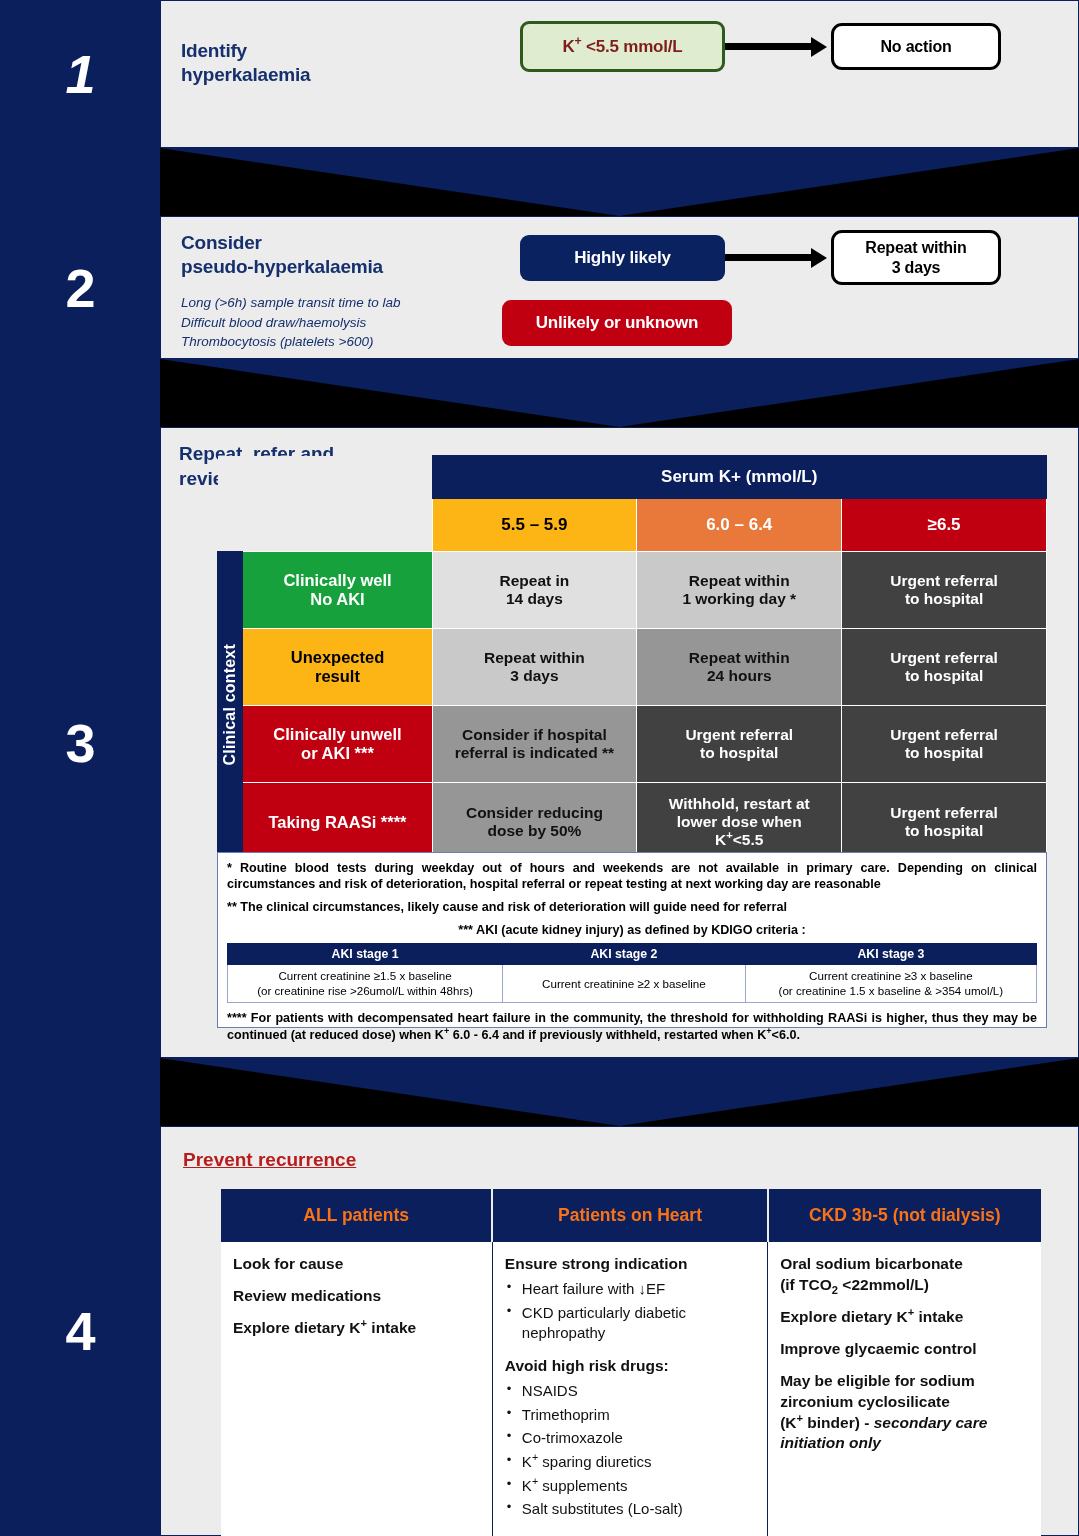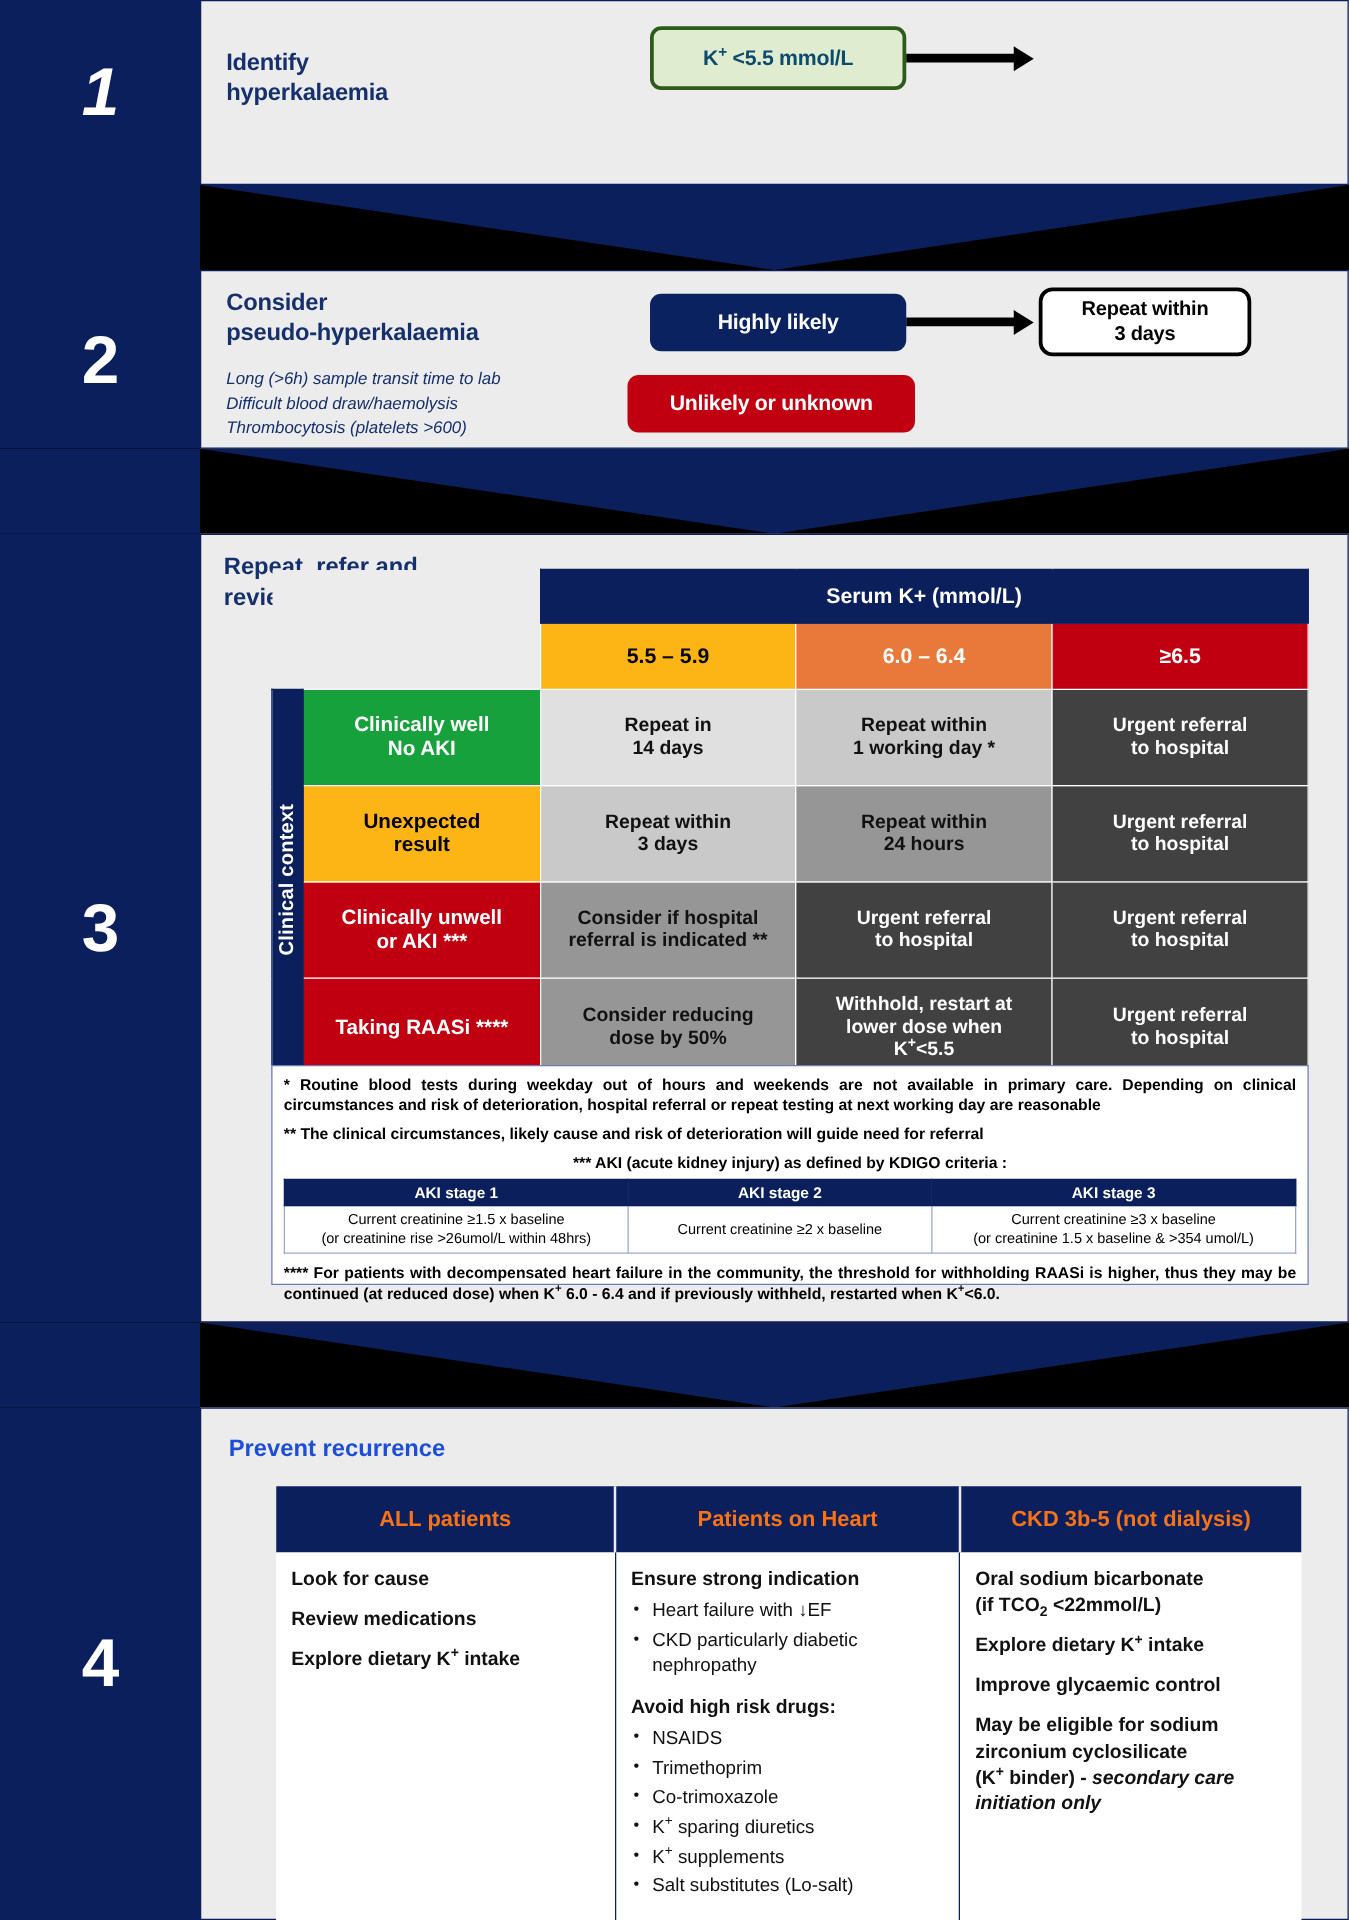--- a/index.html
+++ b/index.html
@@ -23,21 +23,21 @@
     clip-path:polygon(0 0,100% 0,50% 100%);}
   .funnel .lnav{position:absolute;left:0;top:0;width:160px;height:100%;background:#0b1f5c;}
 
   
   .s12{position:relative;height:100%;}
   .hdg{position:absolute;color:#16306e;font-weight:bold;font-size:19px;line-height:1.27;letter-spacing:-0.2px;}
   .sub{position:absolute;color:#16306e;font-style:italic;font-size:13.5px;line-height:1.45;font-weight:500;}
 
   .pill{position:absolute;box-sizing:border-box;display:flex;align-items:center;justify-content:center;
         text-align:center;font-weight:bold;font-size:17px;letter-spacing:-0.2px;}
-  .pill.green{background:#dfecd0;border:3px solid #2e5a1c;border-radius:9px;color:#0c4a6e;}
+  .pill.green{background:#dfecd0;border:3px solid #2e5a1c;border-radius:9px;color:#7f1d1d;}
   .pill.pinkred{background:#fbe8ef;border:3px solid #c8102e;border-radius:9px;color:#111;}
   .pill.navyfill{background:#0b2261;border-radius:9px;color:#fff;}
   .pill.redfill{background:#c00011;border-radius:9px;color:#fff;}
   .pill.whitebox{background:#fff;border:3px solid #000;border-radius:11px;color:#000;font-size:16px;line-height:1.2;}
 
   .arrow{position:absolute;height:7px;background:#000;}
   .arrowhead{position:absolute;width:0;height:0;border-top:10px solid transparent;border-bottom:10px solid transparent;border-left:16px solid #000;}
 
   sup.plus{font-size:0.72em;vertical-align:super;line-height:0;}
   sub.sb{font-size:0.72em;vertical-align:sub;line-height:0;}
@@ -67,21 +67,21 @@
 
   .fnbox{position:absolute;background:#fff;border:1.2px solid #6a7cb5;box-sizing:border-box;padding:7px 9px 8px 9px;}
   .fn{font-weight:bold;font-size:12.6px;line-height:1.28;color:#000;margin-bottom:7px;text-align:justify;}
   .fn.last{margin-bottom:0;text-align:center;}
   .akit{width:100%;border-collapse:collapse;margin:2px 0 7px 0;}
   .akit th{background:#0b1f5c;color:#fff;font-size:12.3px;font-weight:bold;padding:3px 2px;border:1px solid #0b1f5c;}
   .akit td{background:#fff;color:#000;font-size:11.6px;font-weight:400;text-align:center;line-height:1.25;
            padding:4px 4px;border:1px solid #9aa7cc;vertical-align:middle;}
 
   
-  .s4title{position:absolute;left:22px;top:22px;color:#1d4ed8;font-weight:bold;font-size:19px;}
+  .s4title{position:absolute;left:22px;top:22px;color:#b91c1c;font-weight:bold;font-size:19px;text-decoration:underline;}
   .p4{position:absolute;border-collapse:collapse;background:#fff;}
   .p4 th{background:#0b1f5c;color:#f97316;font-weight:bold;font-size:17.5px;padding:16px 6px;
          border-right:2px solid #ececec;text-align:center;}
   .p4 th:last-child{border-right:none;}
   .p4 td{background:#fff;vertical-align:top;padding:12px 10px 14px 12px;border-right:1.4px solid #0b1f5c;}
   .p4 td:last-child{border-right:none;}
   .p4 .hdl{font-weight:bold;font-size:15.5px;color:#111;line-height:1.35;margin-bottom:11px;}
   .p4 .hdl.tight{margin-bottom:4px;}
   .p4 ul{margin:0 0 12px 0;padding-left:17px;list-style:none;}
   .p4 ul li{font-size:15px;color:#111;line-height:1.38;margin-bottom:3px;position:relative;}
@@ -105,20 +105,23 @@
         </div>
 
         <div class="pill green" style="left:359px;top:20px;width:205px;height:51px;">
           <span>K<sup class="plus">+</sup>&nbsp;&lt;5.5 mmol/L</span>
         </div>
 
 
         <div class="arrow" style="left:564px;top:42px;width:90px;"></div>
         <div class="arrowhead" style="left:650px;top:36px;"></div>
 
+        <div class="pill whitebox" style="left:670px;top:22px;width:170px;height:47px;">
+          <span>No action</span>
+        </div>
       </div>
     </div>
   </div>
 
   <div class="funnel" style="top:148px;height:68px;">
     <div class="lnav"></div>
     <div class="tri"></div>
   </div>
 
   <div class="band" style="top:216px;height:143px;">

